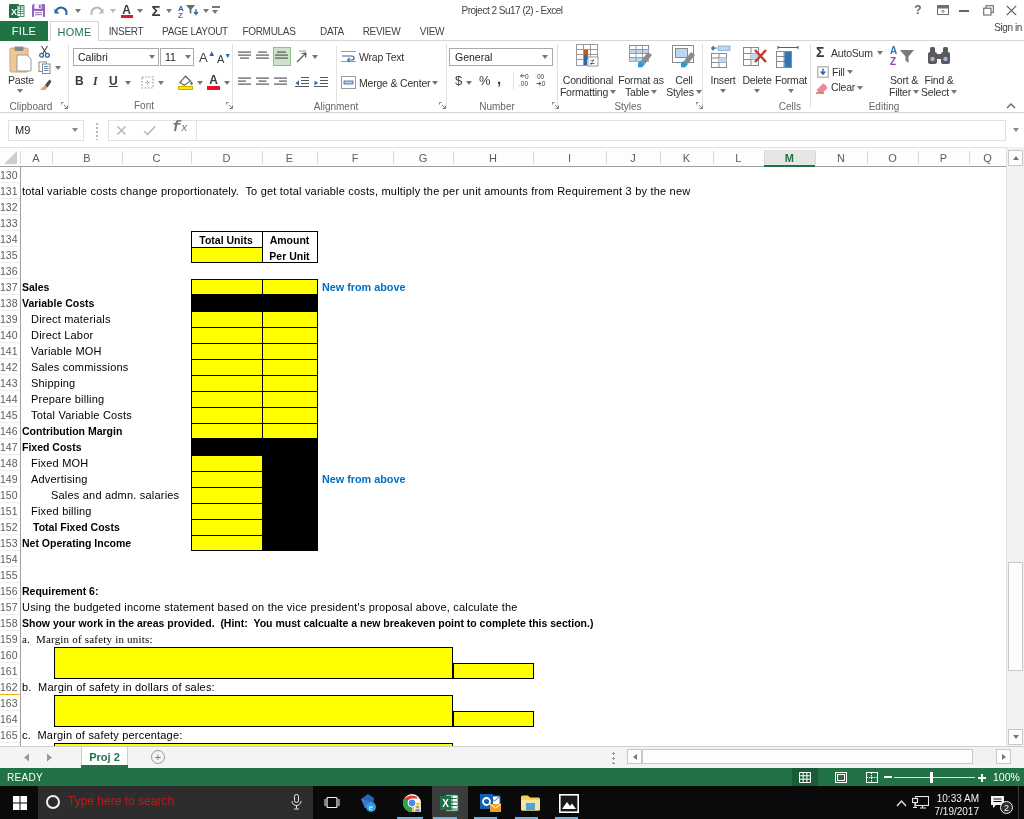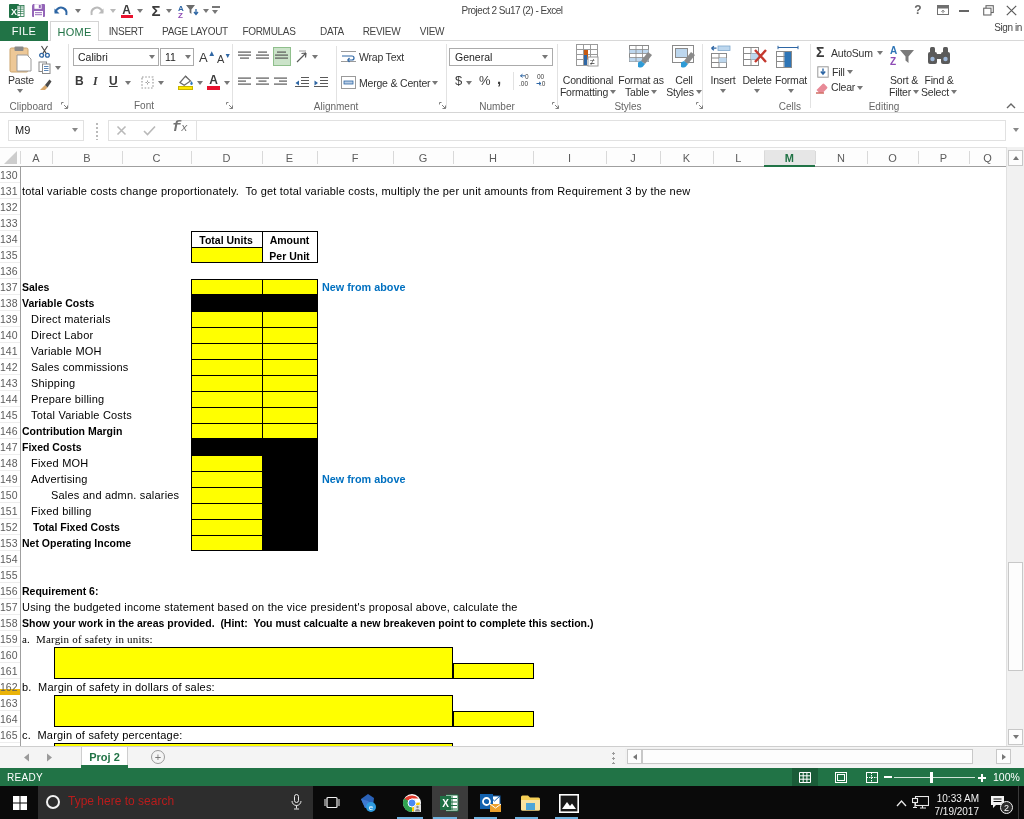--- a/index.html
+++ b/index.html
@@ -393,21 +393,21 @@
 <div class="ab" style="left:0;top:352px;width:20px;height:16px;font-size:10.5px;color:#5c5c5c;text-align:right;padding:2px 3px 0 0;border-bottom:1px solid #ededed;">152</div>
 <div class="ab" style="left:0;top:368px;width:20px;height:16px;font-size:10.5px;color:#5c5c5c;text-align:right;padding:2px 3px 0 0;border-bottom:1px solid #ededed;">153</div>
 <div class="ab" style="left:0;top:384px;width:20px;height:16px;font-size:10.5px;color:#5c5c5c;text-align:right;padding:2px 3px 0 0;border-bottom:1px solid #ededed;">154</div>
 <div class="ab" style="left:0;top:400px;width:20px;height:16px;font-size:10.5px;color:#5c5c5c;text-align:right;padding:2px 3px 0 0;border-bottom:1px solid #ededed;">155</div>
 <div class="ab" style="left:0;top:416px;width:20px;height:16px;font-size:10.5px;color:#5c5c5c;text-align:right;padding:2px 3px 0 0;border-bottom:1px solid #ededed;">156</div>
 <div class="ab" style="left:0;top:432px;width:20px;height:16px;font-size:10.5px;color:#5c5c5c;text-align:right;padding:2px 3px 0 0;border-bottom:1px solid #ededed;">157</div>
 <div class="ab" style="left:0;top:448px;width:20px;height:16px;font-size:10.5px;color:#5c5c5c;text-align:right;padding:2px 3px 0 0;border-bottom:1px solid #ededed;">158</div>
 <div class="ab" style="left:0;top:464px;width:20px;height:16px;font-size:10.5px;color:#5c5c5c;text-align:right;padding:2px 3px 0 0;border-bottom:1px solid #ededed;">159</div>
 <div class="ab" style="left:0;top:480px;width:20px;height:16px;font-size:10.5px;color:#5c5c5c;text-align:right;padding:2px 3px 0 0;border-bottom:1px solid #ededed;">160</div>
 <div class="ab" style="left:0;top:496px;width:20px;height:16px;font-size:10.5px;color:#5c5c5c;text-align:right;padding:2px 3px 0 0;border-bottom:1px solid #ededed;">161</div>
-<div class="ab" style="left:0;top:512px;width:20px;height:16px;font-size:10.5px;color:#5c5c5c;text-align:right;padding:2px 3px 0 0;border-bottom:6px solid #eab308;">162</div>
+<div class="ab" style="left:0;top:512px;width:20px;height:16px;font-size:10.5px;color:#5c5c5c;text-align:right;padding:2px 3px 0 0;border-bottom:1px solid #eab308;">162</div>
 <div class="ab" style="left:0;top:528px;width:20px;height:16px;font-size:10.5px;color:#5c5c5c;text-align:right;padding:2px 3px 0 0;border-bottom:1px solid #ededed;">163</div>
 <div class="ab" style="left:0;top:544px;width:20px;height:16px;font-size:10.5px;color:#5c5c5c;text-align:right;padding:2px 3px 0 0;border-bottom:1px solid #ededed;">164</div>
 <div class="ab" style="left:0;top:560px;width:20px;height:16px;font-size:10.5px;color:#5c5c5c;text-align:right;padding:2px 3px 0 0;border-bottom:1px solid #ededed;">165</div>
 <div class="ab" style="left:20px;top:0;width:1px;height:579px;background:#9f9f9f;"></div>
 <div class="ab celltxt celltxt" style="left:22px;top:16px;height:16px;line-height:16px;">total variable costs change proportionately.&nbsp; To get total variable costs, multiply the per unit amounts from Requirement 3 by the new</div>
 <div class="ab" style="left:190.5px;top:64px;width:127px;height:32px;border:1px solid #000;"></div>
 <div class="ab" style="left:261.5px;top:64px;width:1px;height:32px;background:#000;"></div>
 <div class="ab" style="left:190.5px;top:80px;width:71px;height:1px;background:#000;"></div>
 <div class="ab" style="left:191.5px;top:81px;width:70px;height:14px;background:#ffff00;"></div>
 <div class="ab celltxt b ct" style="left:191px;top:65px;width:70px;height:15px;">Total Units</div>

